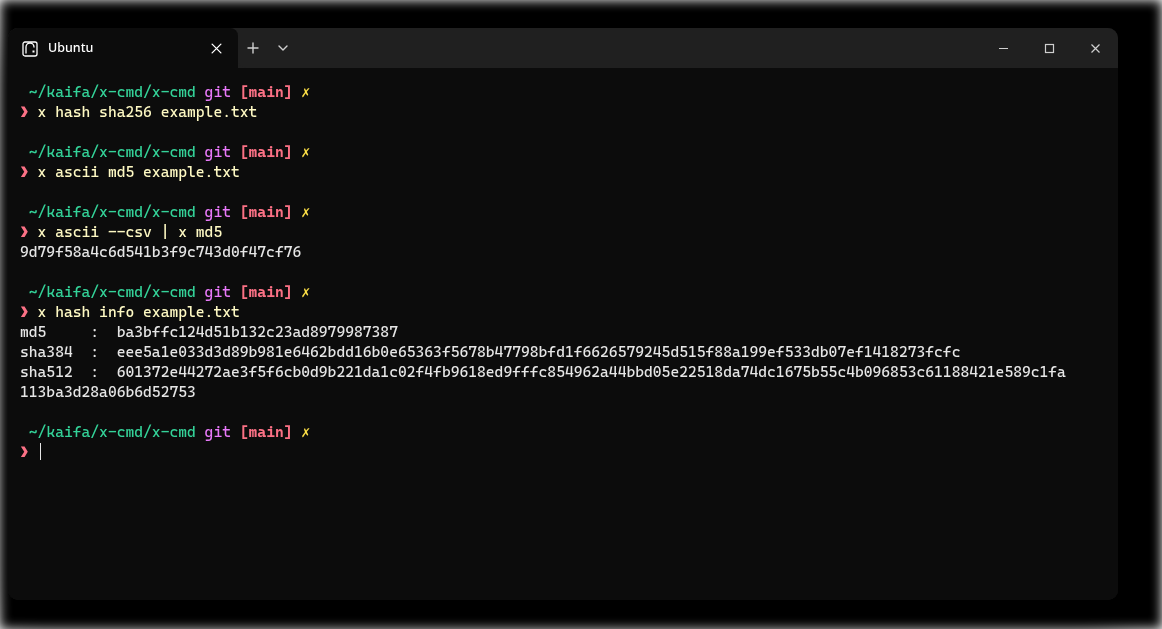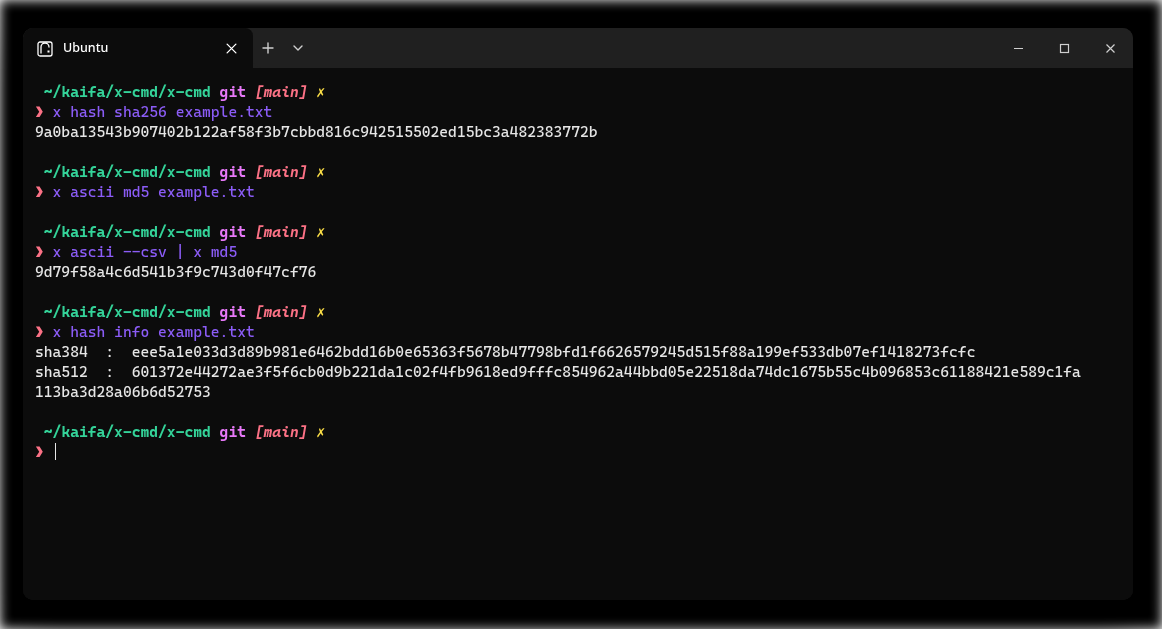--- a/index.html
+++ b/index.html
@@ -1,43 +1,43 @@
 <!DOCTYPE html>
 <html><head>
 <meta charset="utf-8">
 <style>
   html,body{margin:0;padding:0;width:1162px;height:629px;overflow:hidden;font-family:ui-monospace,Consolas,'Cascadia Mono',monospace;}
   .bg{position:absolute;inset:0;background:
     radial-gradient(ellipse 600px 400px at 50% 220%,#fff 0%,#d8d8d8 35%,#595959 55%,#0a0a0a 75%),
     linear-gradient(125deg,#111 0%,#3a3a3a 20%,#c9c9c9 32%,#fff 42%,#5b5b5b 50%,#0d0d0d 62%,#2c2c2c 78%,#bfbfbf 90%,#fff 100%);
     filter:blur(6px) contrast(1.1);}
-  .window{position:absolute;left:23px;top:28px;width:1110px;height:572px;border-radius:10px;overflow:hidden;
+  .window{position:absolute;left:8px;top:28px;width:1110px;height:572px;border-radius:10px;overflow:hidden;
     background:#0c0c0c;box-shadow:0 18px 45px rgba(0,0,0,.65),0 0 0 1px rgba(255,255,255,.04) inset;}
   .titlebar{height:40px;background:#202020;display:flex;align-items:stretch;color:#fff;}
   .tab{display:flex;align-items:center;gap:10px;padding:0 16px 0 14px;background:#0c0c0c;border-top-right-radius:8px;min-width:200px;
     border-top:1px solid #0c0c0c;position:relative;}
   .tab::after{content:"";position:absolute;right:-8px;top:0;width:8px;height:100%;background:#202020;border-bottom-left-radius:8px;}
   .tab-icon{width:16px;height:16px;display:block;}
   .tab-title{font:500 12.5px/1 "Segoe UI",system-ui,sans-serif;color:#fff;}
   .tab-close{margin-left:auto;line-height:0;color:#fff;}
   .tab-close svg,.tbar-btn svg{display:block;}
   .bar-right{display:flex;align-items:center;}
   .tbar-btn{width:30px;height:40px;display:flex;align-items:center;justify-content:center;color:#cfcfcf;}
   .winctl{margin-left:auto;display:flex;}
   .winctl .tbar-btn{width:46px;}
   .terminal{position:absolute;left:0;right:0;top:40px;bottom:0;padding:14px 12px 12px 12px;background:#0c0c0c;
     font-size:15px;line-height:20px;color:#e6e6e6;letter-spacing:0;}
   .line{white-space:pre;}
   .ps-host{color:#e6e6e6;font-weight:600;}
-  .ps-path{color:#34d399;font-weight:700;}
-  .ps-git{color:#e879f9;font-weight:700;}
-  .ps-branch{color:#fb7185;font-weight:700;font-style:italic;}
+  .ps-path{color:#34d399;font-weight:400;}
+  .ps-git{color:#e879f9;font-weight:400;}
+  .ps-branch{color:#fb7185;font-weight:700;}
   .ps-x{color:#fde047;font-weight:700;}
   .ps-arrow{color:#fb7185;font-weight:700;}
-  .cmd{color:#8b5cf6;}
+  .cmd{color:#fef9c3;}
   .cursor{display:inline-block;width:1px;height:17px;background:#e6e6e6;vertical-align:-3px;margin-left:2px;}
   .gap{height:20px;}
 </style>
 </head>
 <body>
 
 <div class="bg"></div>
 
 <div class="window">
   <div class="titlebar">
@@ -83,31 +83,31 @@
         <svg width="11" height="11" viewBox="0 0 11 11">
             <path d="M1.5 1.5 L9.5 9.5 M9.5 1.5 L1.5 9.5" stroke="#cfcfcf" stroke-width="1.2"></path>
           </svg>
       </div>
     </div>
   </div>
 
   <div class="terminal" id="term">
       <div class="line"><span class="ps-host"><hst></hst></span> <span class="ps-path">~/kaifa/x-cmd/x-cmd</span> <span class="ps-git">git</span> <span class="ps-branch">[main]</span> <span class="ps-x">✗</span></div>
       <div class="line"><span class="ps-arrow">❯</span> <span class="cmd">x hash sha256 example.txt</span></div>
-      <div class="line">9a0ba13543b907402b122af58f3b7cbbd816c942515502ed15bc3a482383772b</div>
       <div class="gap"></div>
       <div class="line"><span class="ps-host"><hst></hst></span> <span class="ps-path">~/kaifa/x-cmd/x-cmd</span> <span class="ps-git">git</span> <span class="ps-branch">[main]</span> <span class="ps-x">✗</span></div>
       <div class="line"><span class="ps-arrow">❯</span> <span class="cmd">x ascii md5 example.txt</span></div>
       <div class="gap"></div>
       <div class="line"><span class="ps-host"><hst></hst></span> <span class="ps-path">~/kaifa/x-cmd/x-cmd</span> <span class="ps-git">git</span> <span class="ps-branch">[main]</span> <span class="ps-x">✗</span></div>
       <div class="line"><span class="ps-arrow">❯</span> <span class="cmd">x ascii --csv | x md5</span></div>
       <div class="line">9d79f58a4c6d541b3f9c743d0f47cf76</div>
       <div class="gap"></div>
       <div class="line"><span class="ps-host"><hst></hst></span> <span class="ps-path">~/kaifa/x-cmd/x-cmd</span> <span class="ps-git">git</span> <span class="ps-branch">[main]</span> <span class="ps-x">✗</span></div>
       <div class="line"><span class="ps-arrow">❯</span> <span class="cmd">x hash info example.txt</span></div>
+      <div class="line">md5     :  ba3bffc124d51b132c23ad8979987387</div>
       <div class="line">sha384  :  eee5a1e033d3d89b981e6462bdd16b0e65363f5678b47798bfd1f6626579245d515f88a199ef533db07ef1418273fcfc</div>
       <div class="line">sha512  :  601372e44272ae3f5f6cb0d9b221da1c02f4fb9618ed9fffc854962a44bbd05e22518da74dc1675b55c4b096853c61188421e589c1fa</div>
       <div class="line">113ba3d28a06b6d52753</div>
       <div class="gap"></div>
       <div class="line"><span class="ps-host"><hst></hst></span> <span class="ps-path">~/kaifa/x-cmd/x-cmd</span> <span class="ps-git">git</span> <span class="ps-branch">[main]</span> <span class="ps-x">✗</span></div>
       <div class="line"><span class="ps-arrow">❯</span> <span class="cursor"></span></div>
     </div>
 </div>
 
 </body></html>

